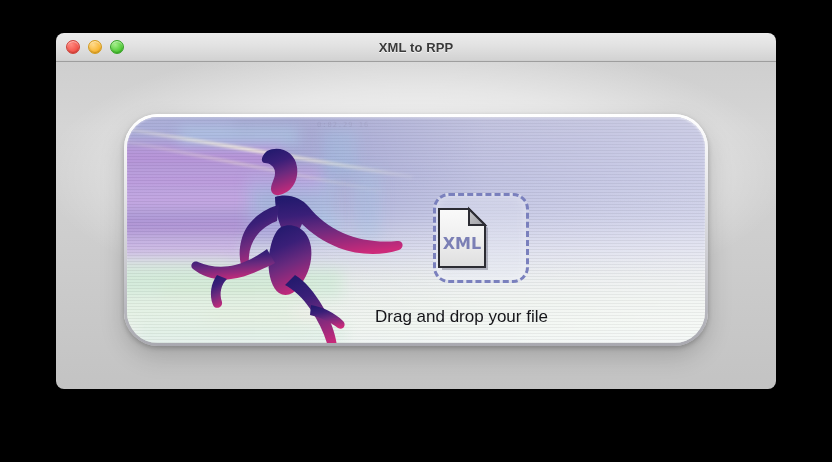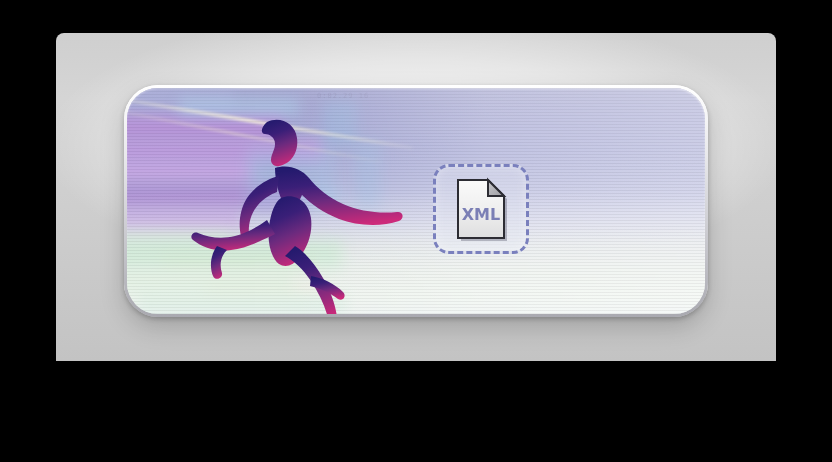--- a/index.html
+++ b/index.html
@@ -254,21 +254,21 @@
     left: 306px;
     top: 76px;
     width: 96px;
     height: 90px;
     border: 3px dashed #7a80bd;
     border-radius: 16px;
     background: linear-gradient(to bottom, rgba(214,216,234,0.55), rgba(232,235,243,0.62));
     box-sizing: border-box;
     display: flex;
     align-items: center;
-    justify-content: center;
+    justify-content: flex-start;
     box-shadow: inset 0 0 10px rgba(255,255,255,0.35);
   }
 
   .file-icon {
     position: relative;
     width: 52px;
     height: 64px;
   }
 
   
@@ -283,20 +283,28 @@
     user-select: none;
   }
 </style>
 </head>
 <body>
 
 <div id="root">
 
   <div class="window">
 
+    <div class="titlebar">
+      <div class="traffic-lights">
+        <div class="light close"></div>
+        <div class="light min"></div>
+        <div class="light max"></div>
+      </div>
+      <div class="title-text">XML to RPP</div>
+    </div>
 
     <div class="window-body">
 
       <div class="panel-wrap">
         <div class="panel">
 
           <div class="bg-art">
             <div class="blob b6"></div>
             <div class="blob b1"></div>
             <div class="blob b2"></div>
@@ -415,19 +423,20 @@
 
                 <path d="M3 3 L33 3 L49 19 L49 61 L3 61 Z" fill="url(#pageGrad)" stroke="#2c2c33" stroke-width="2" stroke-linejoin="miter"></path>
 
                 <path d="M33 3 L49 19 L33 19 Z" fill="url(#foldGrad)" stroke="#2c2c33" stroke-width="2" stroke-linejoin="miter"></path>
 
                 <text x="26" y="43" font-family="DejaVu Sans, sans-serif" font-size="16" font-weight="bold" fill="#7b7fb5" text-anchor="middle">XML</text>
               </svg>
             </div>
           </div>
 
+          <div class="caption">Drag and drop your file</div>
 
         </div>
       </div>
 
     </div>
   </div>
 </div>
 
 </body></html>

